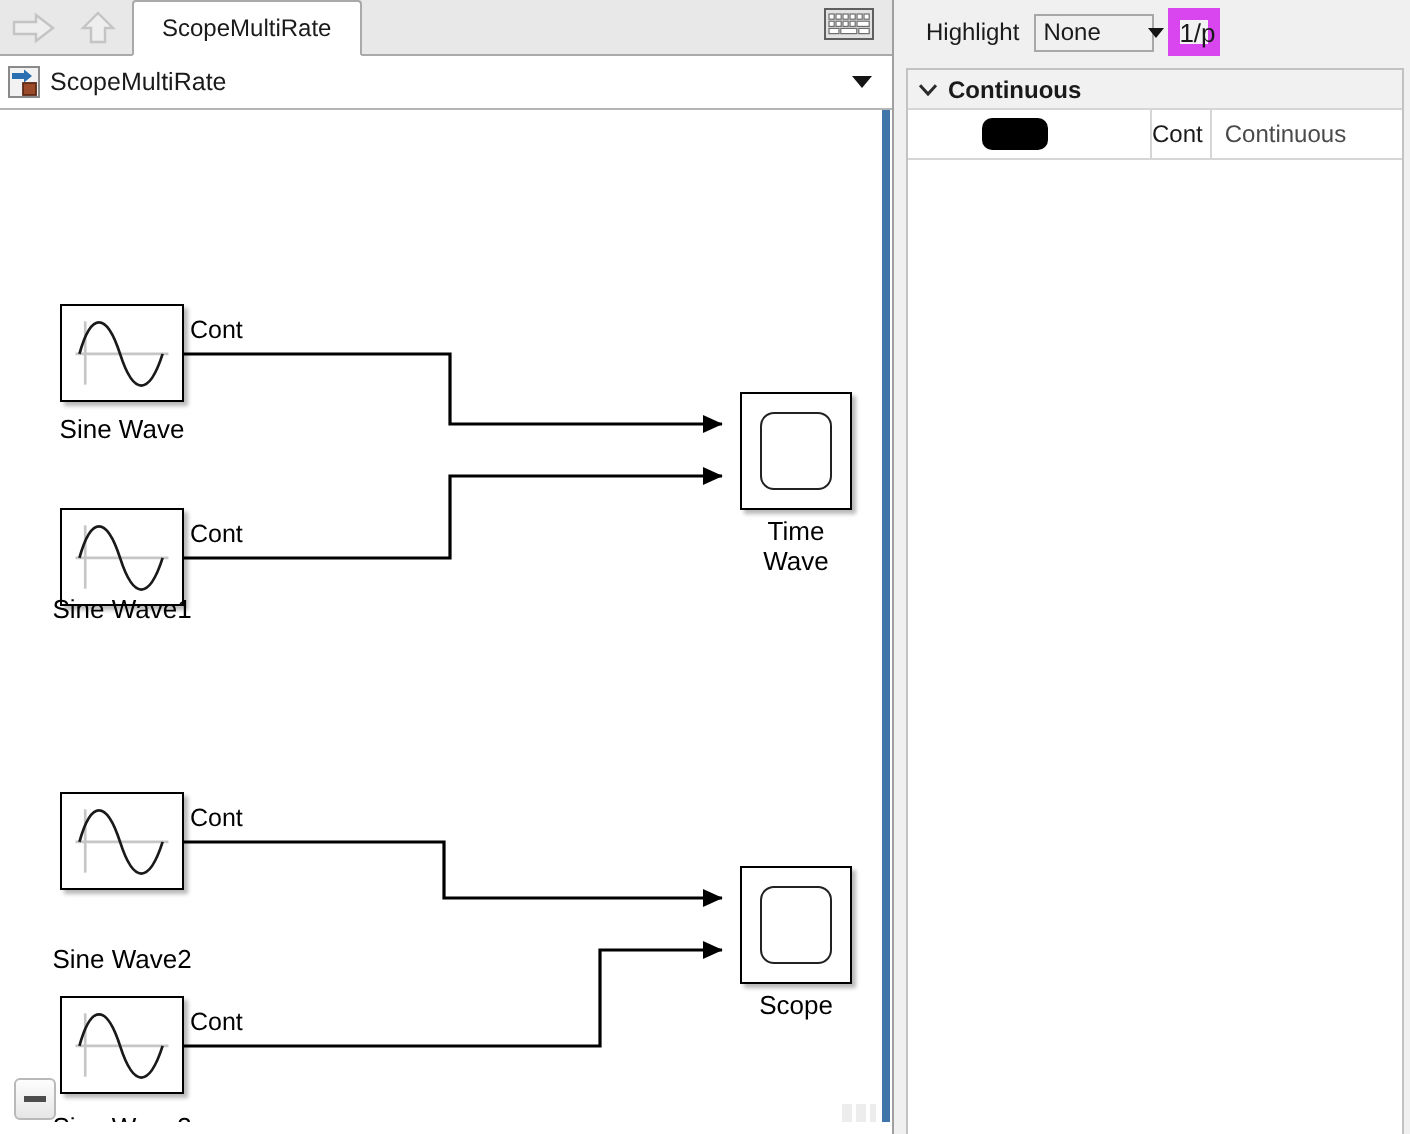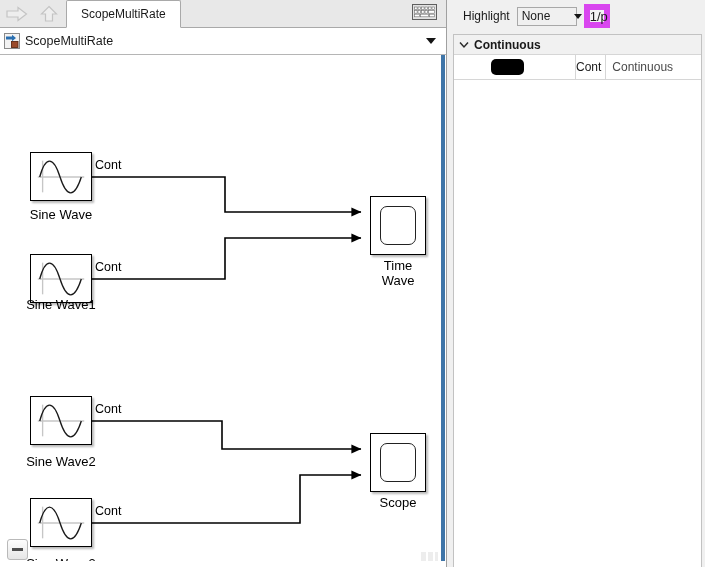--- a/index.html
+++ b/index.html
@@ -444,21 +444,21 @@
         <div class="blk-label" style="left:16px; top:242px; width:90px;">Sine Wave1</div>
 
         <div class="blk" style="left:30px; top:341px; width:62px; height:49px;">
           <svg width="100%" height="100%" viewBox="0 0 62 49" preserveAspectRatio="none">
             <line x1="12" y1="8" x2="12" y2="41" stroke="#c6c6c6" stroke-width="1.4"></line>
             <line x1="7" y1="25" x2="55" y2="25" stroke="#c6c6c6" stroke-width="1.4"></line>
             <path d="M9,25 C15,3 23,3 30,25 C37,47 45,47 52,25" fill="none" stroke="#1a1a1a" stroke-width="1.4"></path>
           </svg>
         </div>
         <div class="port-label" style="left:95px; top:347px;">Cont</div>
-        <div class="blk-label" style="left:16px; top:399px; width:90px;">Sine Wave2</div>
+        <div class="blk-label" style="left:16px; top:417px; width:90px;">Sine Wave2</div>
 
         <div class="blk" style="left:30px; top:443px; width:62px; height:49px;">
           <svg width="100%" height="100%" viewBox="0 0 62 49" preserveAspectRatio="none">
             <line x1="12" y1="8" x2="12" y2="41" stroke="#c6c6c6" stroke-width="1.4"></line>
             <line x1="7" y1="25" x2="55" y2="25" stroke="#c6c6c6" stroke-width="1.4"></line>
             <path d="M9,25 C15,3 23,3 30,25 C37,47 45,47 52,25" fill="none" stroke="#1a1a1a" stroke-width="1.4"></path>
           </svg>
         </div>
         <div class="port-label" style="left:95px; top:449px;">Cont</div>
         <div class="blk-label" style="left:16px; top:501px; width:90px;">Sine Wave3</div>

